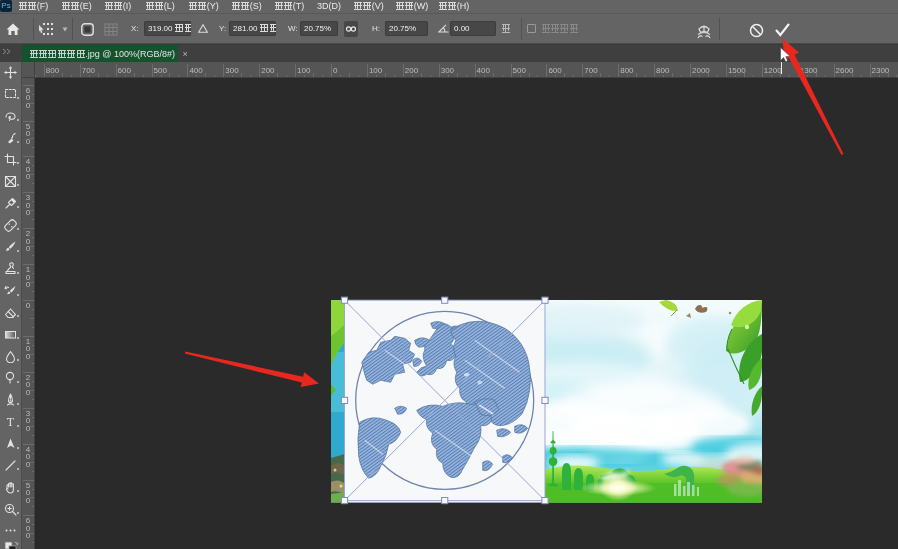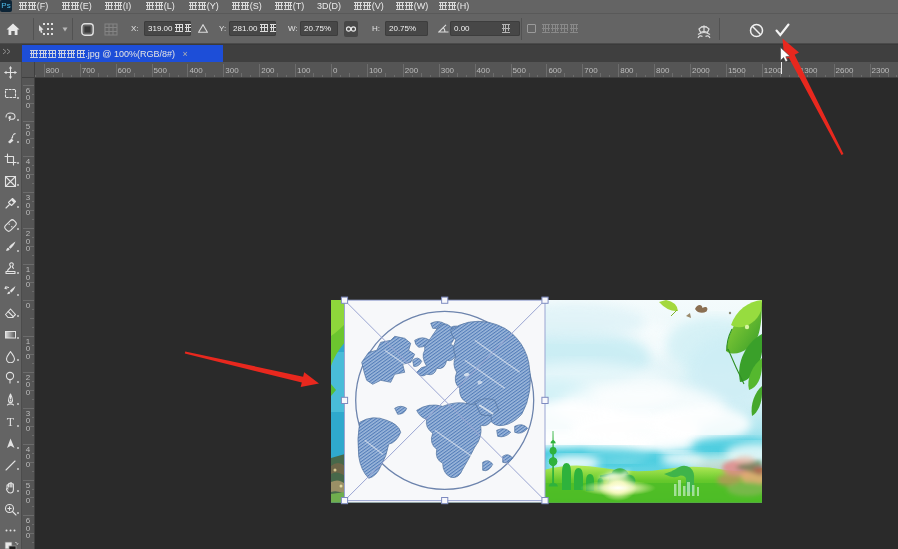--- a/index.html
+++ b/index.html
@@ -11,21 +11,21 @@
 linear-gradient(currentColor 0 0) 0 100%/100% 1px no-repeat,
 linear-gradient(currentColor 0 0) 50% 0/1px 100% no-repeat,
 linear-gradient(currentColor 0 0) 12% 30%/1px 70% no-repeat,
 linear-gradient(currentColor 0 0) 88% 30%/1px 70% no-repeat}
 #psicon{position:absolute;left:0;top:0;width:12px;height:12px;background:#0d2436;border-radius:2px;color:#4db9e8;font-size:8px;text-align:center;line-height:12px}
 #optbar{position:absolute;left:0;top:13px;width:898px;height:31px;background:#646464;border-top:1px solid #595959;border-bottom:1px solid #4a4a4a}
 .sep{position:absolute;top:4px;width:1px;height:22px;background:#525252}
 .olab{position:absolute;top:10px;font-size:8px;color:#e2e2e2}
 .obox{position:absolute;top:7px;height:15px;background:#474747;border-radius:2px;color:#f2f2f2;font-size:8px;line-height:15px;padding-left:4px;overflow:hidden;white-space:nowrap;box-shadow:inset 0 0 0 1px #3d3d3d}
 #tabstrip{position:absolute;left:0;top:44px;width:898px;height:18px;background:#3f3f3f;border-top:1px solid #3a3a3a}
-#tab{position:absolute;left:22px;top:0;width:201px;height:18px;background:#1d4ed8;color:#e4e4e4;font-size:9px;line-height:18px;padding-left:7px;white-space:nowrap}
+#tab{position:absolute;left:22px;top:0;width:156px;height:18px;background:#14532d;color:#e4e4e4;font-size:9px;line-height:18px;padding-left:7px;white-space:nowrap}
 #tab .x{color:#b2b2b2;margin-left:5px;font-size:9px}
 #hruler{position:absolute;left:22px;top:62px;width:876px;height:16px;background:#555555;border-bottom:1px solid #404040;overflow:hidden}
 .htick{position:absolute;top:2px;width:1px;height:14px;background:#6c6c6c}
 .hlab{position:absolute;top:4px;font-size:8px;color:#bcbcbc}
 .hsub{position:absolute;bottom:0;width:1px;background:#6c6c6c}
 #vruler{position:absolute;left:22px;top:78px;width:13px;height:471px;background:#555555;border-right:1px solid #404040;overflow:hidden}
 .vtick{position:absolute;left:1px;height:1px;width:12px;background:#6c6c6c}
 .vlab{position:absolute;left:3px;font-size:8px;line-height:7.5px;color:#bcbcbc;text-align:center;width:6px}
 .vsub{position:absolute;right:0;height:1px;background:#6c6c6c}
 #rcorner{position:absolute;left:22px;top:62px;width:13px;height:16px;background:#555555;border-right:1px solid #404040;border-bottom:1px solid #404040}
@@ -106,21 +106,21 @@
         <g fill="none" stroke="#e6e6e6" stroke-width="1.2">
           <circle cx="4.6" cy="8" r="2.1"></circle>
           <circle cx="9.4" cy="8" r="2.1"></circle>
         </g>
       </svg></div>
  <div class="olab" style="left:372px">H:</div>
  <div class="obox" style="left:385px;width:43px">20.75%</div>
  <svg class="ic" style="left:438px;top:10px" width="11" height="9" viewBox="0 0 11 9">
       <path d="M10.5 8 L0.8 8 L8 0.8 M5.2 3.6 A5 5 0 0 1 6.8 8" fill="none" stroke="#dcdcdc" stroke-width="1.1"></path>
     </svg>
- <div class="obox" style="left:450px;width:70px">0.00</div>
+ <div class="obox" style="left:450px;width:46px">0.00</div>
  <div class="olab" style="left:501px;color:#c4c4c4"><i class="cj "></i></div>
  <div class="sep" style="left:521px"></div>
  <div class="abs" style="left:527px;top:10px;width:9px;height:9px;border:1px solid #9a9a9a;border-radius:1px"></div>
  <div class="olab" style="left:541px;color:#8f8f8f"><i class="cj dim"></i><i class="cj dim"></i><i class="cj dim"></i><i class="cj dim"></i></div>
  <svg class="ic" style="left:696px;top:5px" width="16" height="21" viewBox="0 0 16 21">
   <g fill="none" stroke="#dcdcdc" stroke-width="1.2">
   <path d="M3 10 Q8 4.5 13 10 L11.5 13.5 Q8 11.5 4.5 13.5 Z"></path>
   <path d="M8 6.5 L8 12.5 M5 8 L11 8"></path>
   <path d="M2 15.5 Q8 11.5 14 15.5 M2 19 Q4 15.5 6.5 17.5 M14 19 Q12 15.5 9.5 17.5"></path>
   </g>

